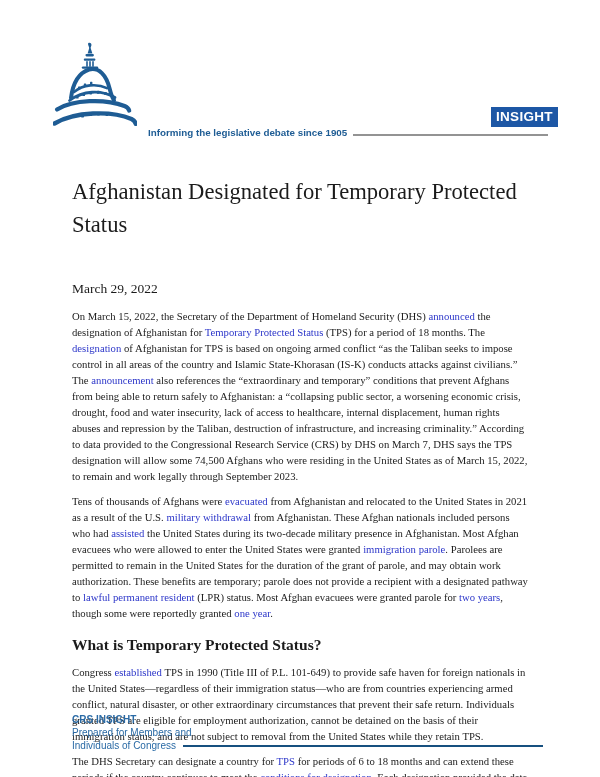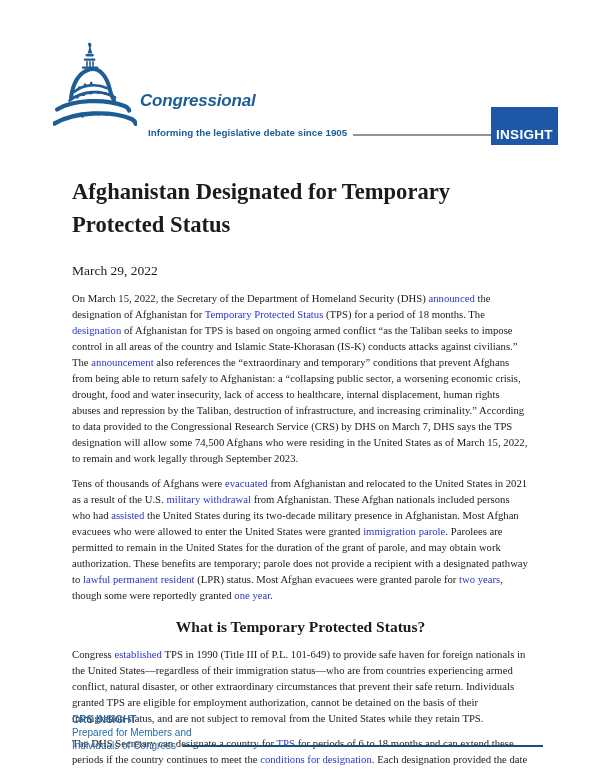--- a/index.html
+++ b/index.html
@@ -14,28 +14,28 @@
   .dome{position:absolute;left:53px;top:42px;}
   .logo-text{position:absolute;left:140px;top:93px;font-family:"Liberation Sans",sans-serif;
              font-weight:bold;font-style:italic;font-size:17px;line-height:15.5px;
              color:var(--logo);letter-spacing:-0.2px;}
   .tagline-row{position:absolute;left:148px;top:127px;width:400px;display:flex;align-items:center;}
   .tagline{font-family:"Liberation Sans",sans-serif;font-weight:bold;font-size:9.8px;
            color:var(--logo);white-space:nowrap;}
   .tagline-rule{flex:1;height:2px;background:var(--header_rule);margin-left:6px;margin-top:5px;}
   .badge{position:absolute;left:491px;top:107px;background:var(--badge);color:#fff;
          font-family:"Liberation Sans",sans-serif;font-weight:bold;font-size:13.5px;
-         padding:20px 5px 3px;letter-spacing:0.3px;}
+         padding:2px 5px 3px;letter-spacing:0.3px;}
 
   
   .main{position:absolute;left:72px;top:176px;width:457px;}
-  h1{font-size:22.6px;line-height:32.5px;font-weight:bold;margin:0 0 22px;}
+  h1{font-size:22.6px;line-height:32.5px;font-weight:normal;margin:0 0 40px;}
   .date{font-size:13.5px;margin:0 0 11px;}
   .para{font-size:10.7px;line-height:16px;margin:0 0 9px;text-align:left;}
-  h2{font-size:15.5px;font-weight:bold;margin:15px 0 10px;text-align:center;}
+  h2{font-size:15.5px;font-weight:bold;margin:15px 0 10px;}
   .doclink{color:var(--link);text-decoration:none;cursor:pointer;}
 
   .doc-footer{text-align:right;font-size:11.3px;line-height:15.8px;margin-top:2px;}
   .df-org{font-weight:bold;}
   .df-url{display:block;color:var(--ink);text-decoration:none;}
 
   
   .brand-footer{position:absolute;left:72px;top:714px;width:471px;color:#2a6aa5;
                 font-family:"Liberation Sans",sans-serif;}
   .bf-title{font-weight:bold;font-size:10px;margin-bottom:2px;}
@@ -78,21 +78,20 @@
       <g fill="#1e5c94" stroke="none">
         <rect x="28" y="72.2" width="3" height="3.2" rx="0.7"></rect>
         <rect x="36" y="70.8" width="3" height="3.2" rx="0.7"></rect>
         <rect x="44" y="70.2" width="3" height="3.2" rx="0.7"></rect>
         <rect x="52.5" y="70.8" width="3" height="3.2" rx="0.7"></rect>
       </g>
     </g>
   </svg>
 
   <div class="logo-text">
-    <div>Congressional</div>
   </div>
 
   <div class="tagline-row">
     <span class="tagline">Informing the legislative debate since 1905</span>
     <span class="tagline-rule"></span>
   </div>
 
   <div class="badge">INSIGHT</div>
 
   <main class="main">

